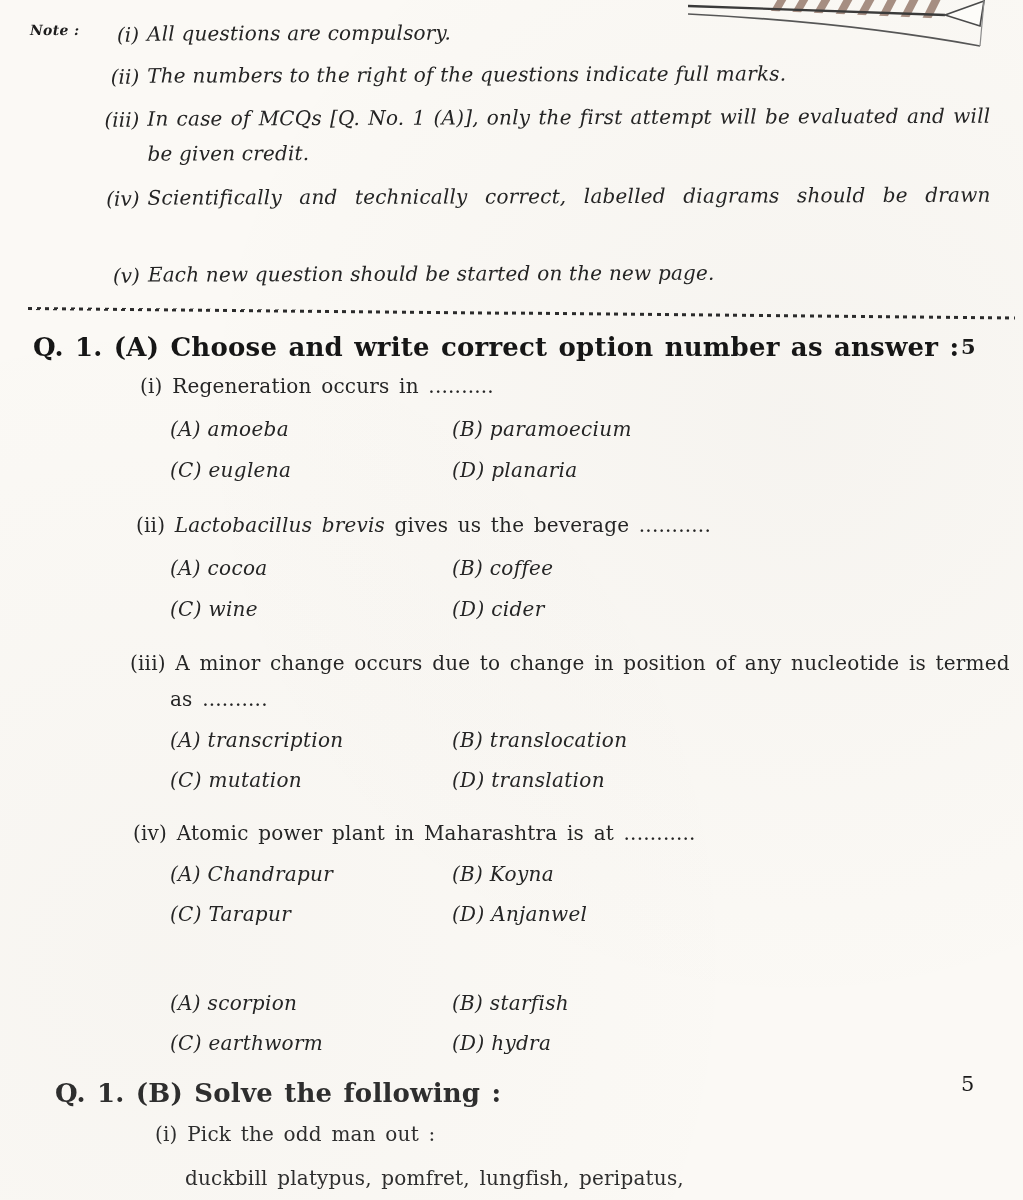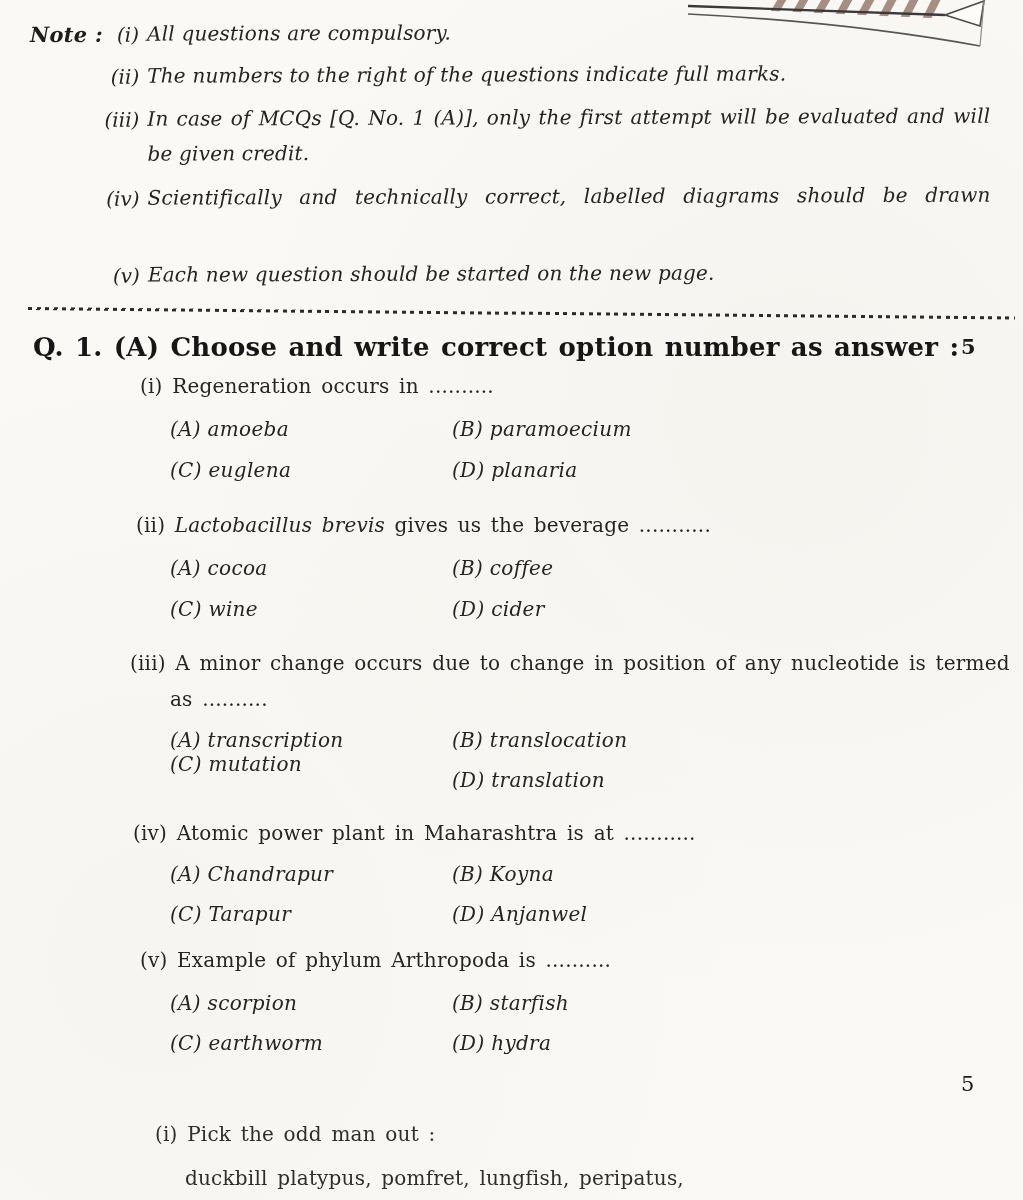--- a/index.html
+++ b/index.html
@@ -10,21 +10,21 @@
       radial-gradient(ellipse at 78% 35%, rgba(90,80,70,0.03), transparent 55%),
       radial-gradient(ellipse at 15% 80%, rgba(90,80,70,0.025), transparent 50%),
       #fbf9f5;
     overflow:hidden;
     font-family:"DejaVu Serif", serif;
     color:#272727;
   }
   .abs{position:absolute;white-space:nowrap;}
   
   .note-block{position:absolute;top:0;left:0;width:1023px;height:300px;transform:rotate(-0.2deg);transform-origin:40px 30px;}
-  .note-label{left:30px;font-style:italic;font-weight:bold;font-size:21px;color:#1d1d1d;letter-spacing:0.3px;text-align:center;}
+  .note-label{left:30px;font-style:italic;font-weight:bold;font-size:14px;color:#1d1d1d;letter-spacing:0.3px;text-align:center;}
   .num-label{left:85px;width:54px;text-align:right;font-style:italic;font-size:20px;color:#242424;}
   .note-text{left:147px;font-style:italic;font-size:20px;color:#242424;letter-spacing:0.2px;}
   .just{white-space:normal;width:843px;text-align:justify;text-align-last:justify;}
   
   .divider{
     left:28px;top:307px;width:987px;height:3px;
     background:repeating-linear-gradient(90deg,#2b2b2b 0 4px,transparent 4px 8.5px);
     transform:rotate(0.55deg);transform-origin:left center;
   }
   
@@ -100,32 +100,32 @@
   <div class="abs q qmix" style="left:136px;top:513px"><span>(ii) </span><i>Lactobacillus brevis</i><span> gives us the beverage ...........</span></div>
   <div class="abs opt" style="left:170px;top:556px">(A) cocoa</div>
   <div class="abs opt" style="left:452px;top:556px">(B) coffee</div>
   <div class="abs opt" style="left:170px;top:597px">(C) wine</div>
   <div class="abs opt" style="left:452px;top:597px">(D) cider</div>
 
   <div class="abs q" style="left:130px;top:651px">(iii) A minor change occurs due to change in position of any nucleotide is termed</div>
   <div class="abs q" style="left:170px;top:687px">as ..........</div>
   <div class="abs opt" style="left:170px;top:728px">(A) transcription</div>
   <div class="abs opt" style="left:452px;top:728px">(B) translocation</div>
-  <div class="abs opt" style="left:170px;top:752px">(C) mutation</div>
+  <div class="abs opt" style="left:170px;top:768px">(C) mutation</div>
   <div class="abs opt" style="left:452px;top:768px">(D) translation</div>
 
   <div class="abs q" style="left:133px;top:821px">(iv) Atomic power plant in Maharashtra is at ...........</div>
   <div class="abs opt" style="left:170px;top:862px">(A) Chandrapur</div>
   <div class="abs opt" style="left:452px;top:862px">(B) Koyna</div>
   <div class="abs opt" style="left:170px;top:902px">(C) Tarapur</div>
   <div class="abs opt" style="left:452px;top:902px">(D) Anjanwel</div>
 
-  <div class="abs q" style="left:140px;top:948px">(v) Example of phylum Arthropoda is ..........</div>
   <div class="abs opt" style="left:170px;top:991px">(A) scorpion</div>
   <div class="abs opt" style="left:452px;top:991px">(B) starfish</div>
   <div class="abs opt" style="left:170px;top:1031px">(C) earthworm</div>
   <div class="abs opt" style="left:452px;top:1031px">(D) hydra</div>
 
+  <div class="abs heading b-sec" style="left:55px;top:1078px">Q. 1. (B) Solve the following :</div>
   <div class="abs marks" style="left:961px;top:1072px">5</div>
   <div class="abs q b-sec" style="left:185px;top:1166px">duckbill platypus, pomfret, lungfish, peripatus,</div>
   <div class="abs q b-sec" style="left:155px;top:1122px">(i) Pick the odd man out :</div>
 
 </div>
 
 </body></html>

